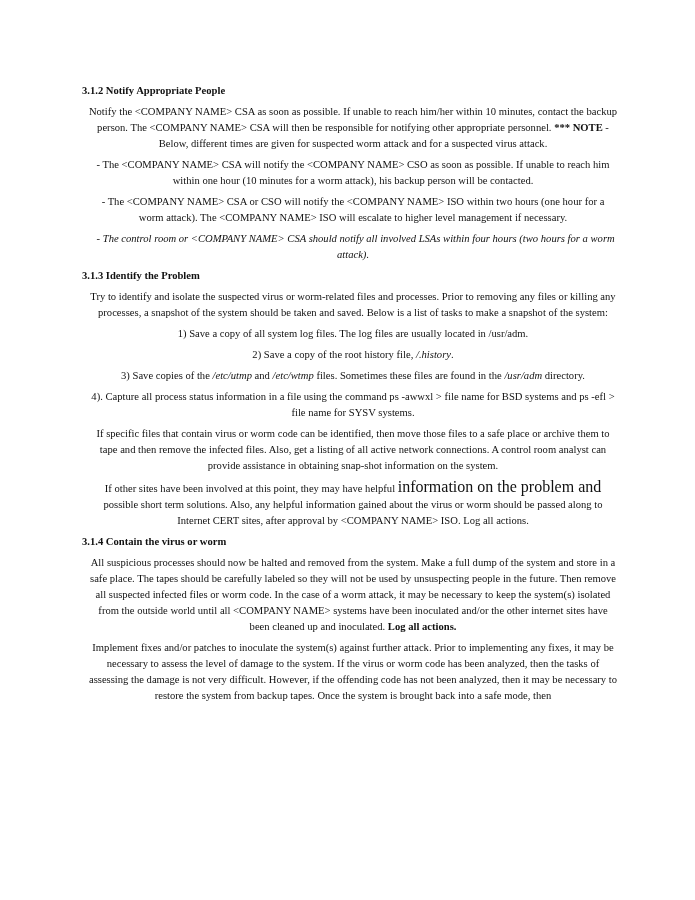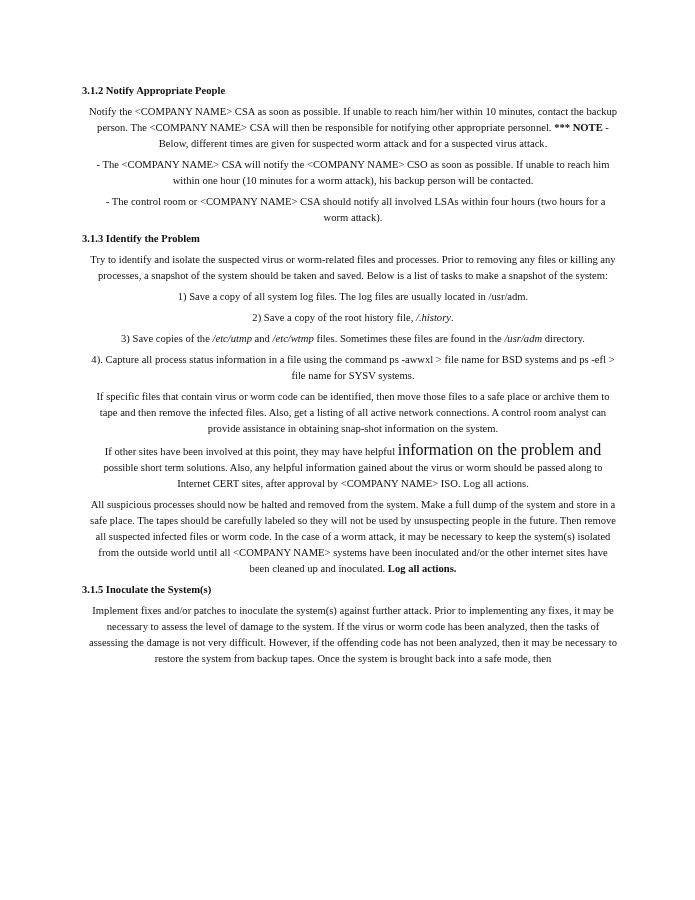--- a/index.html
+++ b/index.html
@@ -20,30 +20,31 @@
 </style>
 </head>
 <body>
 
 <div class="page">
   <div class="content">
 
     <h3>3.1.2 Notify Appropriate People</h3>
     <p><span>Notify the &lt;COMPANY NAME&gt; CSA as soon as possible. If unable to reach him/her within 10 minutes, contact the backup person. The &lt;COMPANY NAME&gt; CSA will then be responsible for notifying other appropriate personnel. </span><b>*** NOTE</b><span> - Below, different times are given for suspected worm attack and for a suspected virus attack.</span></p>
     <p>- The &lt;COMPANY NAME&gt; CSA will notify the &lt;COMPANY NAME&gt; CSO as soon as possible. If unable to reach him within one hour (10 minutes for a worm attack), his backup person will be contacted.</p>
-    <p style="white-space:pre-wrap;">  - The control room or &lt;COMPANY NAME&gt; CSA should notify all involved LSAs within four hours (two hours for a worm attack).</p>
+    <p>- The &lt;COMPANY NAME&gt; CSA or CSO will notify the &lt;COMPANY NAME&gt; ISO within two hours (one hour for a worm attack). The &lt;COMPANY NAME&gt; ISO will escalate to higher level management if necessary.</p>
+    <p style="white-space:pre-wrap;font-style:italic;">  - The control room or &lt;COMPANY NAME&gt; CSA should notify all involved LSAs within four hours (two hours for a worm attack).</p>
 
     <h3>3.1.3 Identify the Problem</h3>
     <p>Try to identify and isolate the suspected virus or worm-related files and processes. Prior to removing any files or killing any processes, a snapshot of the system should be taken and saved. Below is a list of tasks to make a snapshot of the system:</p>
     <p>1) Save a copy of all system log files. The log files are usually located in /usr/adm.</p>
     <p><span>2) Save a copy of the root history file, </span><em style="font-weight:normal;">/.history</em><span>.</span></p>
     <p><span>3) Save copies of the </span><em>/etc/utmp</em><span> and </span><em>/etc/wtmp</em><span> files. Sometimes these files are found in the </span><em>/usr/adm</em><span> directory.</span></p>
     <p>4). Capture all process status information in a file using the command ps -awwxl &gt; file name for BSD systems and ps -efl &gt; file name for SYSV systems.</p>
     <p>If specific files that contain virus or worm code can be identified, then move those files to a safe place or archive them to tape and then remove the infected files. Also, get a listing of all active network connections. A control room analyst can provide assistance in obtaining snap-shot information on the system.</p>
     <p><span>If other sites have been involved at this point, they may have helpful </span><span class="big">information on the problem and</span><span> possible short term solutions. Also, any helpful information gained about the virus or worm should be passed along to Internet CERT sites, after approval by &lt;COMPANY NAME&gt; ISO. Log all actions.</span></p>
 
+    <h3>3.1.4 Contain the virus or worm</h3>
     <p><span>All suspicious processes should now be halted and removed from the system. Make a full dump of the system and store in a safe place. The tapes should be carefully labeled so they will not be used by unsuspecting people in the future. Then remove all suspected infected files or worm code. In the case of a worm attack, it may be necessary to keep the system(s) isolated from the outside world until all &lt;COMPANY NAME&gt; systems have been inoculated and/or the other internet sites have been cleaned up and inoculated. </span><b>Log all actions.</b></p>
 
-    <h3>3.1.5 Inoculate the System(s)</h3>
     <p>Implement fixes and/or patches to inoculate the system(s) against further attack. Prior to implementing any fixes, it may be necessary to assess the level of damage to the system. If the virus or worm code has been analyzed, then the tasks of assessing the damage is not very difficult. However, if the offending code has not been analyzed, then it may be necessary to restore the system from backup tapes. Once the system is brought back into a safe mode, then</p>
 
   </div>
 </div>
 
 </body></html>

